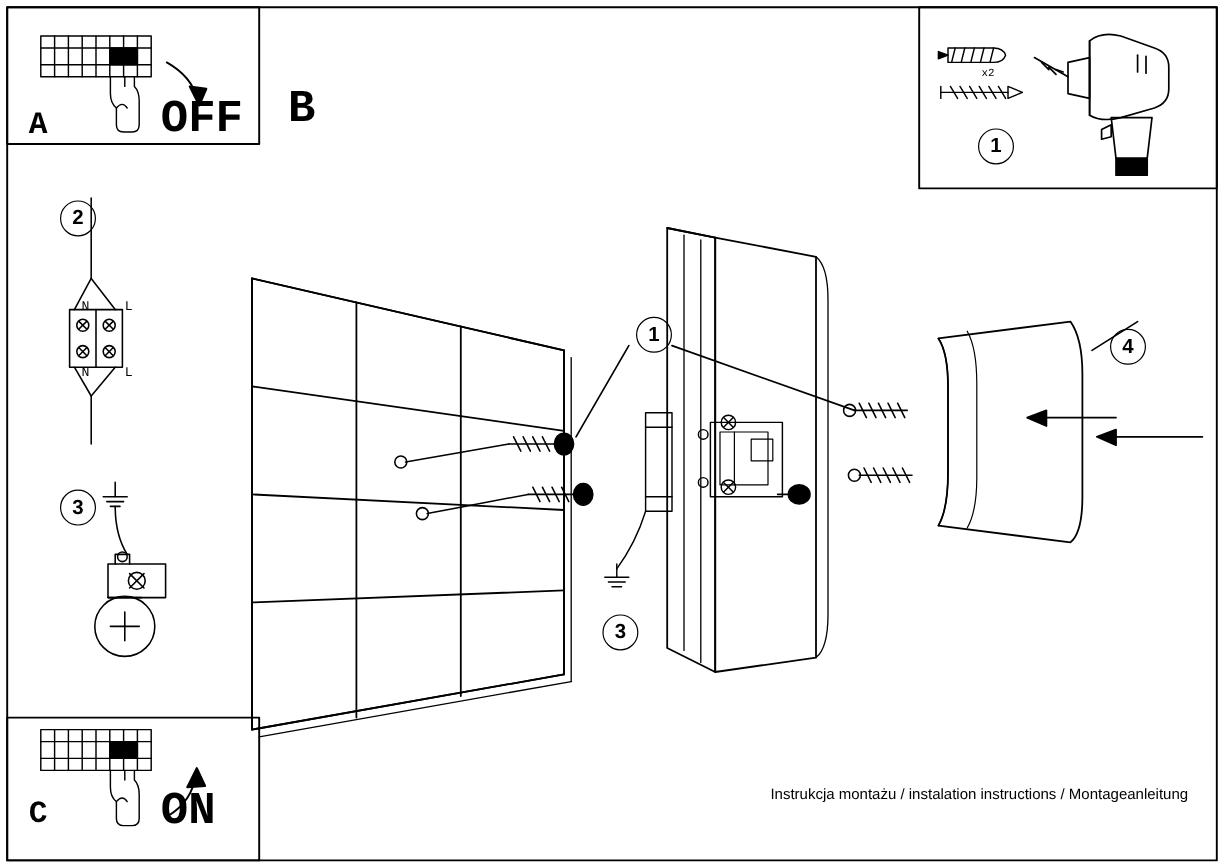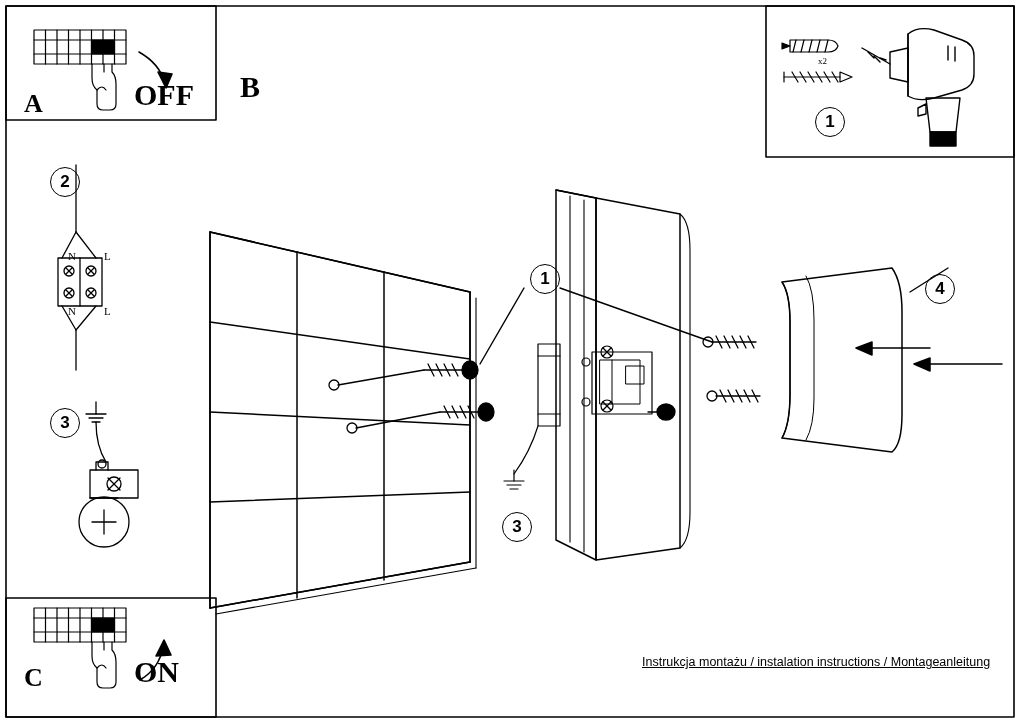--- a/index.html
+++ b/index.html
@@ -20,46 +20,45 @@
   #sheet svg.layer {
     position: absolute;
     left: 0;
     top: 0;
     width: 1020px;
     height: 723px;
   }
   .lbl {
     position: absolute;
     color: #000;
-    font-family: Liberation Serif, serif;
+    font-family: Liberation Mono, monospace;
     white-space: nowrap;
     text-align: right;
   }
   .lbl-big {
     font-size: 26px;
     font-weight: bold;
   }
   .lbl-huge {
-    font-size: 30px;
+    font-size: 38px;
     font-weight: bold;
   }
   .lbl-small {
     font-size: 11px;
   }
   .lbl-tiny {
     font-size: 9px;
   }
   .caption {
     position: absolute;
     left: 642px;
     top: 652px;
     font-size: 12.5px;
     line-height: 20px;
     color: #000;
-    text-decoration: underline;
   }
   .circ {
     position: absolute;
     width: 30px;
     height: 30px;
     border: 1.6px solid #000;
     border-radius: 50%;
     display: flex;
     align-items: center;
     justify-content: center;

